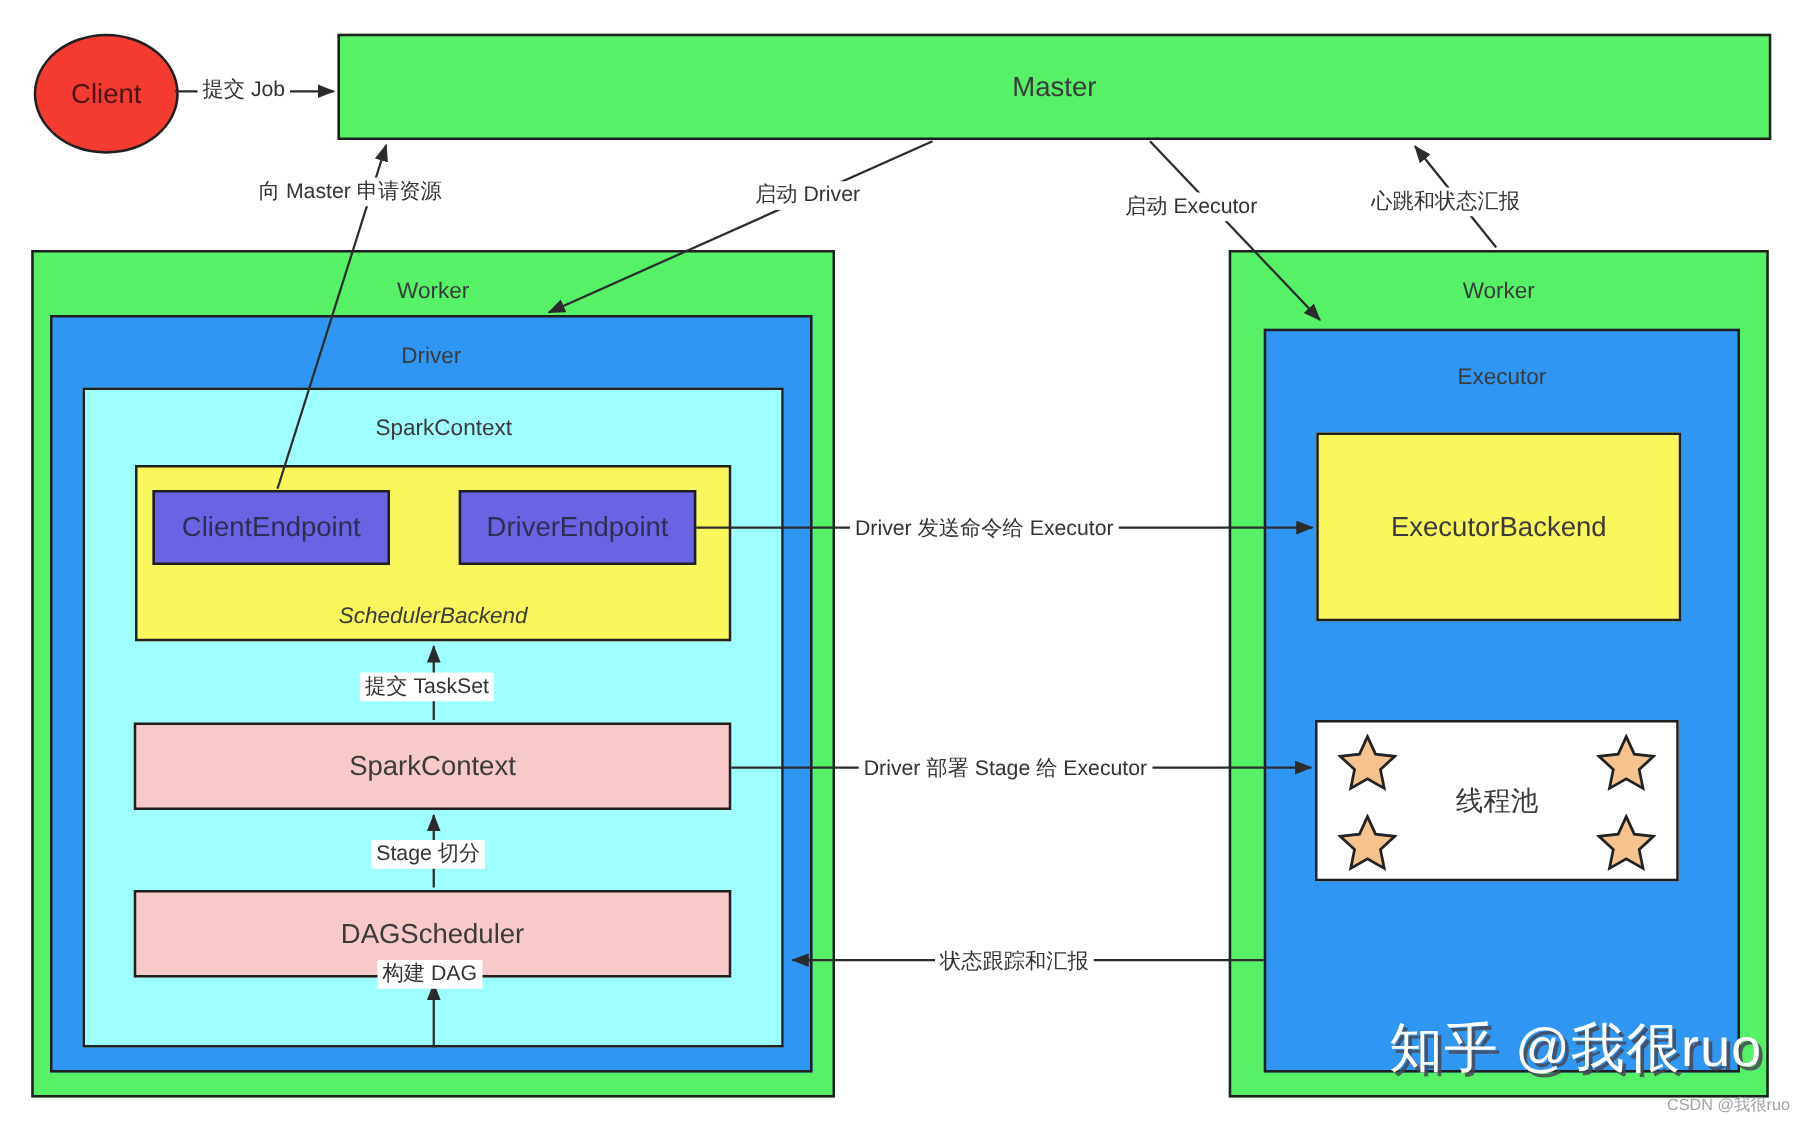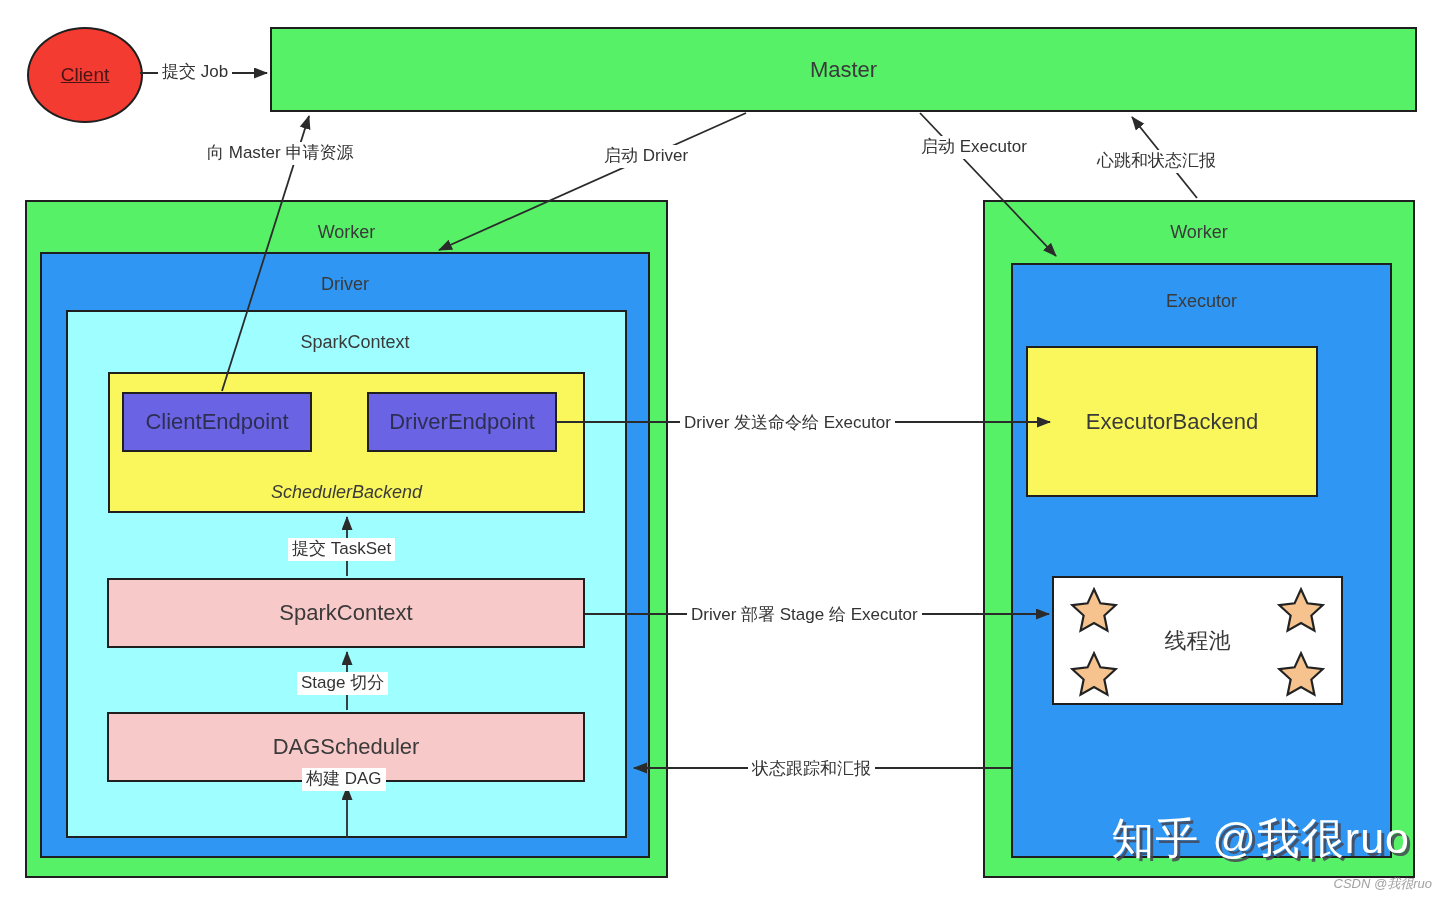--- a/index.html
+++ b/index.html
@@ -23,36 +23,36 @@
   }
   .center-label{
     position:absolute;left:0;right:0;top:50%;transform:translateY(-50%);
     text-align:center;font-size:22px;color:var(--text,#3a3a3a);
   }
   .endpoint-label{color:#2e2e52;}
   #client{
     position:absolute;left:27px;top:27px;width:112px;height:92px;
     background:var(--red,#F43B31);border:2px solid #1f1f1f;border-radius:50%;
     display:flex;align-items:center;justify-content:center;
-    font-size:19px;color:#4a1414;text-decoration:underline;
+    font-size:22px;color:#4a1414;
   }
   .edge-label{
     position:absolute;font-size:17px;color:#333;background:#ffffff;
     padding:0 4px;white-space:nowrap;z-index:30;line-height:1.35;
   }
   svg.connectors{position:absolute;left:0;top:0;z-index:20;pointer-events:none;}
   .star{position:absolute;width:48px;height:46px;}
   #wm-zhihu{
     position:absolute;left:1080px;top:810px;width:330px;text-align:right;
     font-size:43px;font-weight:normal;color:#ffffff;z-index:40;
     text-shadow:3px 3px 0 rgba(70,70,85,.85);letter-spacing:1px;
   }
   #wm-csdn{
     position:absolute;left:1250px;top:875px;width:182px;text-align:right;
-    font-size:13px;color:#a2a2a2;z-index:40;font-style:italic;
+    font-size:13px;color:#a2a2a2;z-index:40;
   }
 </style>
 </head>
 <body>
 
 <div id="canvas">
 
   <div id="client">
     <span>Client</span>
   </div>
@@ -94,21 +94,21 @@
   </div>
 
   <div class="box bg-green" style="left:983px;top:200px;width:432px;height:678px;">
     <div class="box-title" style="top:20px;">Worker</div>
   </div>
 
   <div class="box bg-blue" style="left:1011px;top:263px;width:381px;height:595px;">
     <div class="box-title" style="top:26px;">Executor</div>
   </div>
 
-  <div class="box bg-yellow" style="left:1026px;top:346px;width:292px;height:151px;">
+  <div class="box bg-yellow" style="left:1053px;top:346px;width:292px;height:151px;">
     <div class="center-label">ExecutorBackend</div>
   </div>
 
   <div class="box bg-white" style="left:1052px;top:548px;width:291px;height:129px;">
     <div class="center-label">线程池</div>
     <svg class="star" style="left:16px;top:9px;" viewBox="0 0 44 42">
       <polygon points="22,2 27.9,14.9 42,16.5 31.5,26.1 34.3,40 22,33 9.7,40 12.5,26.1 2,16.5 16.1,14.9" fill="#F6C38E" stroke="#222" stroke-width="2"></polygon>
     </svg>
     <svg class="star" style="right:16px;top:9px;" viewBox="0 0 44 42">
       <polygon points="22,2 27.9,14.9 42,16.5 31.5,26.1 34.3,40 22,33 9.7,40 12.5,26.1 2,16.5 16.1,14.9" fill="#F6C38E" stroke="#222" stroke-width="2"></polygon>
@@ -138,21 +138,21 @@
       <line x1="1011" y1="768" x2="634" y2="768" marker-end="url(#arrow)"></line>
       <line x1="347" y1="576" x2="347" y2="517" marker-end="url(#arrow)"></line>
       <line x1="347" y1="710" x2="347" y2="652" marker-end="url(#arrow)"></line>
       <line x1="347" y1="838" x2="347" y2="787" marker-end="url(#arrow)"></line>
     </g>
   </svg>
 
   <div class="edge-label" style="left:158px;top:61px;">提交 Job</div>
   <div class="edge-label" style="left:203px;top:142px;">向 Master 申请资源</div>
   <div class="edge-label" style="left:600px;top:145px;">启动 Driver</div>
-  <div class="edge-label" style="left:896px;top:136px;margin-left:21px;">启动 Executor</div>
+  <div class="edge-label" style="left:896px;top:154px;">启动 Executor</div>
   <div class="edge-label" style="left:1093px;top:150px;">心跳和状态汇报</div>
   <div class="edge-label" style="left:680px;top:412px;">Driver 发送命令给 Executor</div>
   <div class="edge-label" style="left:687px;top:604px;">Driver 部署 Stage 给 Executor</div>
   <div class="edge-label" style="left:748px;top:758px;text-align:center;">状态跟踪和汇报</div>
   <div class="edge-label" style="left:288px;top:538px;">提交 TaskSet</div>
   <div class="edge-label" style="left:297px;top:672px;">Stage 切分</div>
   <div class="edge-label" style="left:302px;top:768px;">构建 DAG</div>
 
   <div id="wm-zhihu">知乎 @我很ruo</div>
   <div id="wm-csdn">CSDN @我很ruo</div>

